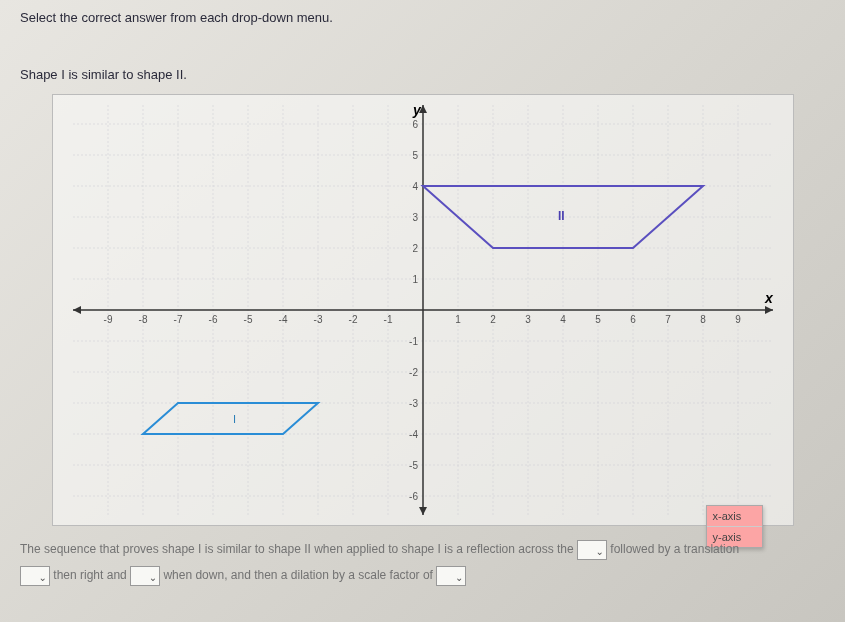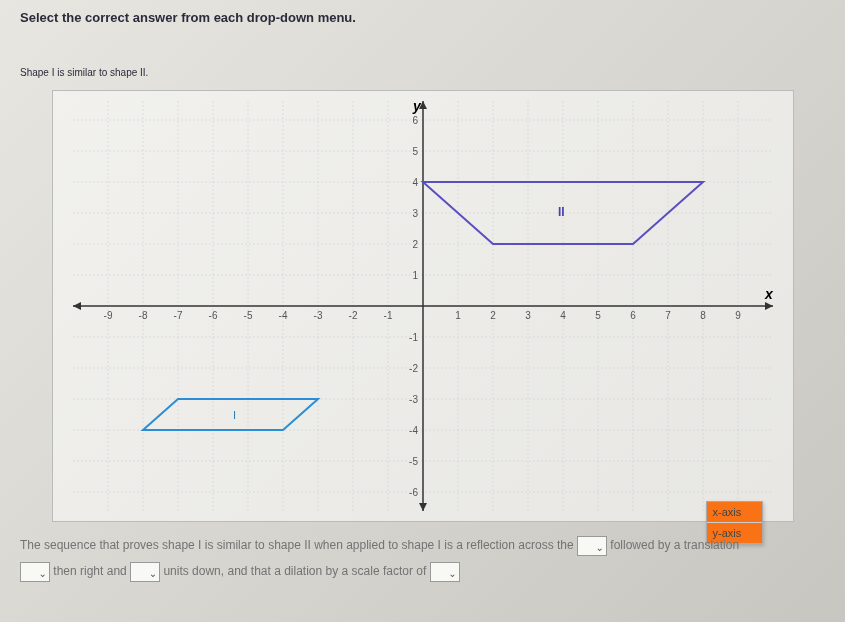--- a/index.html
+++ b/index.html
@@ -13,24 +13,24 @@
     position: relative;
   }
   .page {
     padding: 10px 20px;
     position: relative;
   }
   .instruction {
     font-size: 13px;
     color: #2a2a3a;
     margin-bottom: 13px;
-    font-weight: 700;
+    font-weight: 400;
   }
   .statement {
-    font-size: 10px;
+    font-size: 13px;
     color: #2a2a3a;
     margin-bottom: 12px;
     margin-top: 42px;
   }
   .graph-area {
     background: rgba(250,250,248,0.6);
     border: 1px solid #bbb;
     width: 740px;
     height: 430px;
     position: relative;
@@ -63,21 +63,21 @@
     font-size: 10px;
     position: absolute;
     right: 2px;
     top: 0px;
     color: #555;
   }
   .option-popup {
     position: absolute;
     right: 30px;
     top: 410px;
-    background: #f97316;
+    background: #fca5a5;
     border: 1px solid #aaa;
     box-shadow: 1px 2px 4px rgba(0,0,0,0.2);
     font-size: 11px;
     width: 55px;
   }
   .option-popup .opt {
     padding: 4px 6px;
     border-bottom: 1px solid #ccc;
     color: #444;
   }
@@ -195,16 +195,16 @@
   </div>
 
   <div class="answer-area">
     <span>The sequence that proves shape I is similar to shape II when applied to shape I is a reflection across the</span>
     <span class="dropdown">&nbsp;&nbsp;&nbsp;</span>
     <span>followed by a translation</span>
     <br>
     <span class="dropdown">&nbsp;&nbsp;&nbsp;</span>
     <span>then right and</span>
     <span class="dropdown">&nbsp;&nbsp;&nbsp;</span>
-    <span>units down, and that a dilation by a scale factor of</span>
+    <span>when down, and then a dilation by a scale factor of</span>
     <span class="dropdown">&nbsp;&nbsp;&nbsp;</span>
   </div>
 </div>
 
 </body></html>

